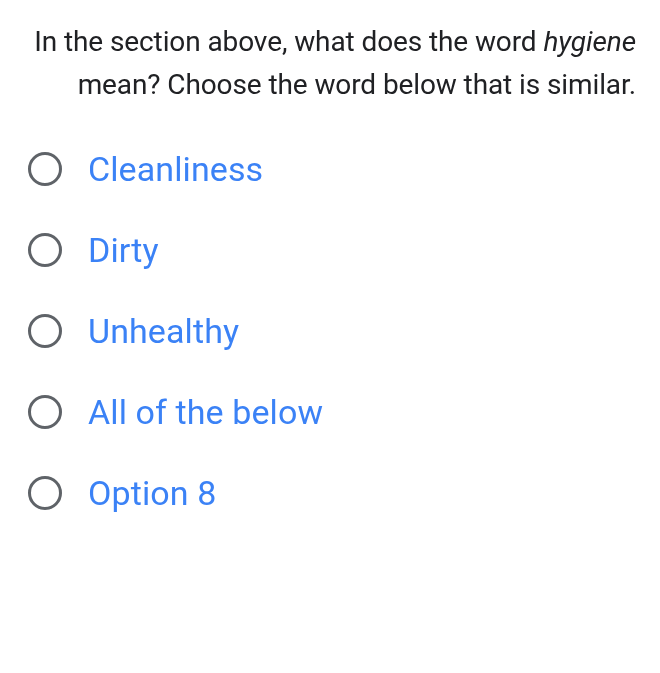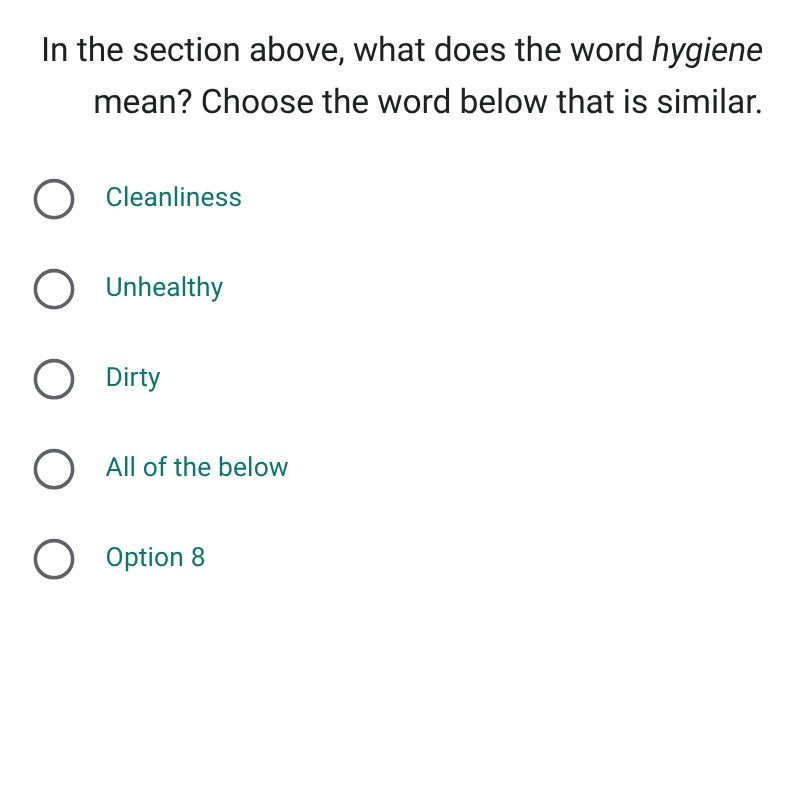--- a/index.html
+++ b/index.html
@@ -39,44 +39,44 @@
       cursor: pointer;
     }
     .radio {
       width: 34px;
       height: 34px;
       border: 3px solid #5f6368;
       border-radius: 50%;
       flex-shrink: 0;
     }
     .option-label {
-      font-size: 22px;
-      color: #0f766e;
+      font-size: 34px;
+      color: #3b82f6;
       letter-spacing: 0.1px;
     }
   </style>
 </head>
 <body>
 
 <div class="question-text">
   <span>In the section above, what does the word </span><span class="italic">hygiene</span><span> mean?  Choose the word below that is similar.</span>
 </div>
 
 <div class="options">
   <div class="option">
     <div class="radio"></div>
     <span class="option-label">Cleanliness</span>
   </div>
   <div class="option">
     <div class="radio"></div>
-    <span class="option-label">Unhealthy</span>
+    <span class="option-label">Dirty</span>
   </div>
   <div class="option">
     <div class="radio"></div>
-    <span class="option-label">Dirty</span>
+    <span class="option-label">Unhealthy</span>
   </div>
   <div class="option">
     <div class="radio"></div>
     <span class="option-label">All of the below</span>
   </div>
   <div class="option">
     <div class="radio"></div>
     <span class="option-label">Option 8</span>
   </div>
 </div>

